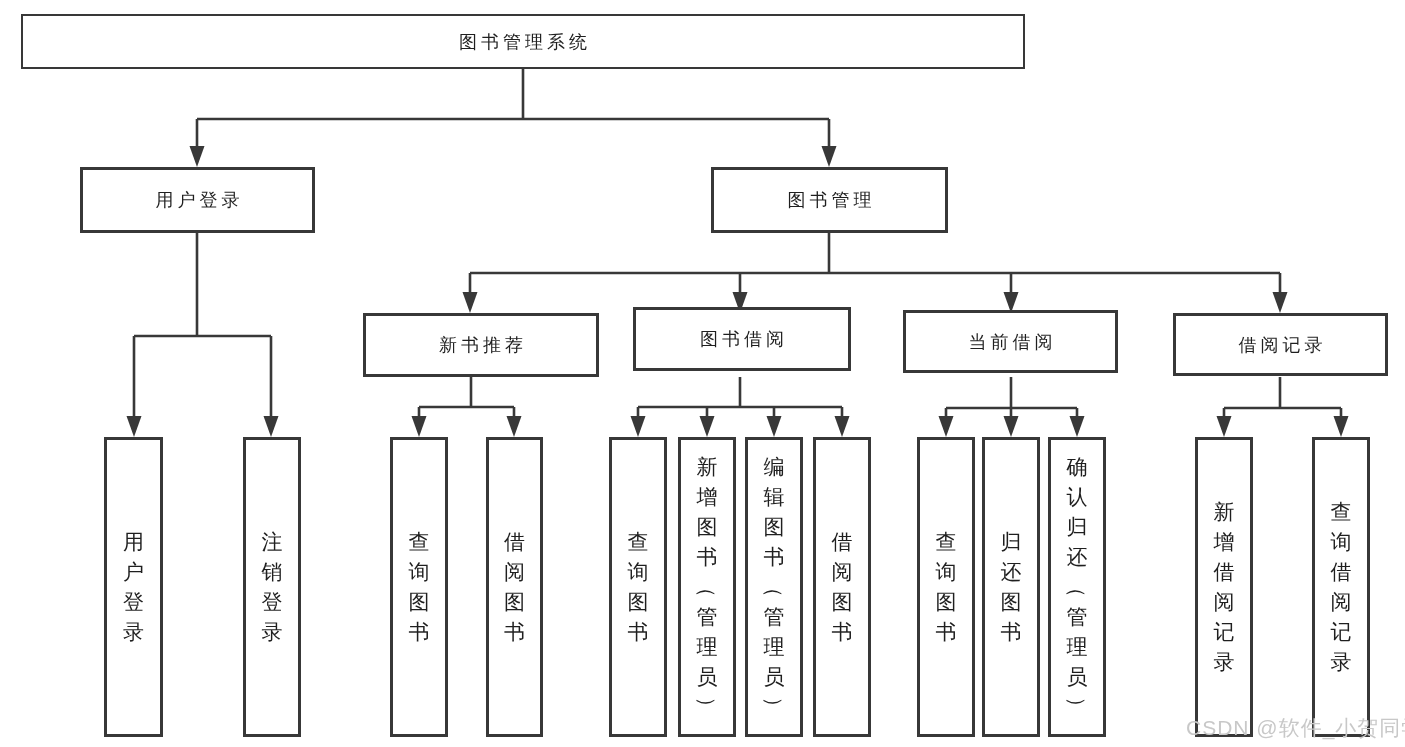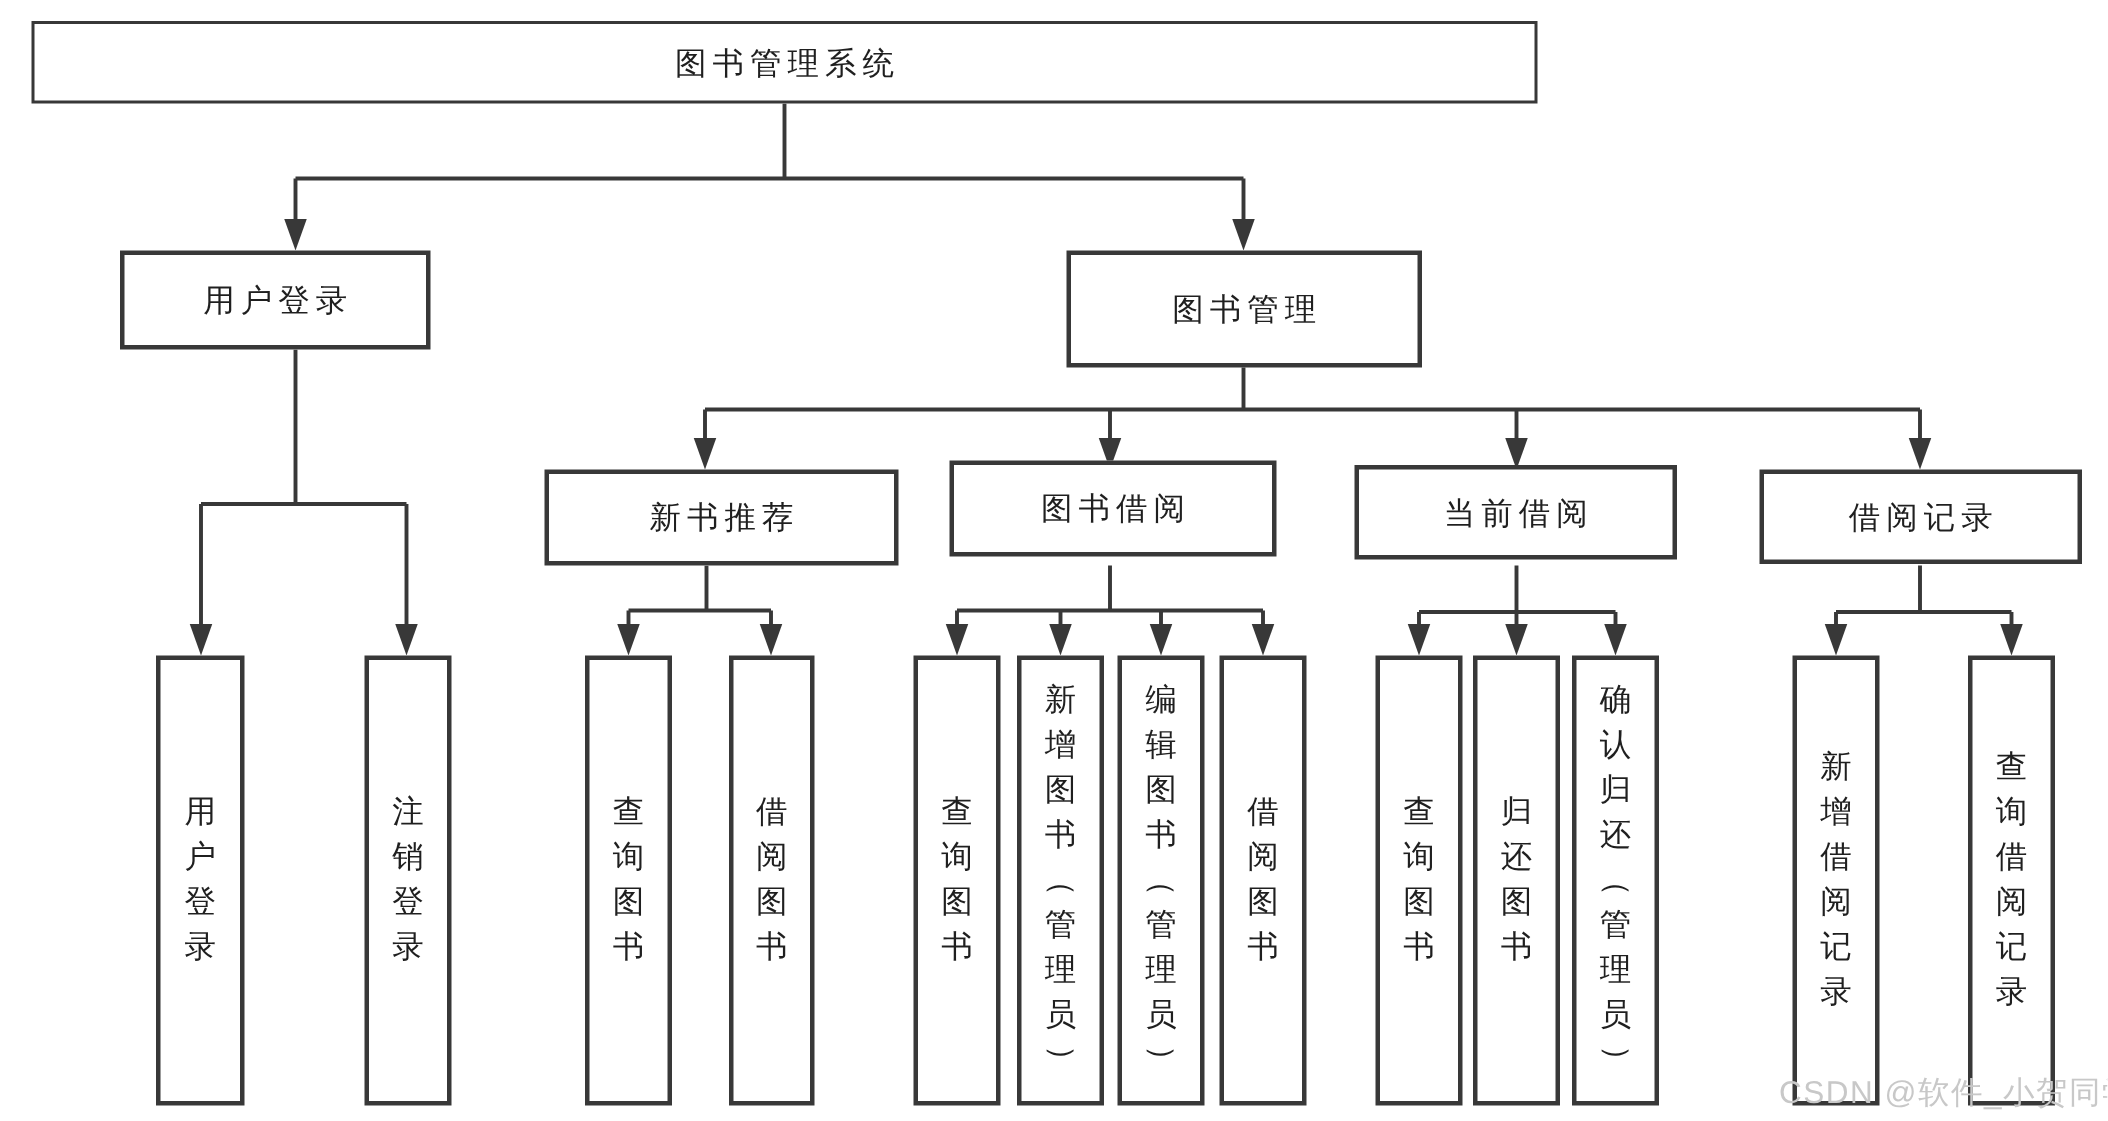--- a/index.html
+++ b/index.html
@@ -7,21 +7,21 @@
     position:relative;width:1405px;height:747px;background:#ffffff;
     font-family:"Liberation Sans","DejaVu Sans",sans-serif;
     overflow:hidden;color:#222;
   }
   svg.lines{position:absolute;left:0;top:0;z-index:1;}
   .box{
     position:absolute;background:#ffffff;border:3px solid #383838;
     box-sizing:border-box;display:flex;align-items:center;justify-content:center;
     z-index:2;color:#1f1f1f;
   }
-  .hlabel{font-size:21px;letter-spacing:4px;text-indent:4px;white-space:nowrap;}
+  .hlabel{font-size:18px;letter-spacing:4px;text-indent:4px;white-space:nowrap;}
   .leaf{flex-direction:column;}
   .vchar{display:block;height:30px;line-height:30px;width:100%;text-align:center;font-size:21px;}
   .vchar.paren{transform:rotate(90deg);}
   .watermark{
     position:absolute;left:1186px;top:714px;z-index:5;
     font-size:21px;color:#c8c8c8;white-space:nowrap;letter-spacing:1px;
   }
 </style>
 </head>
 <body>
@@ -55,22 +55,22 @@
         <polygon points="938.5,416 953.5,416 946,437"></polygon>
         <polygon points="1003.5,416 1018.5,416 1011,437"></polygon>
         <polygon points="1069.5,416 1084.5,416 1077,437"></polygon>
         <polygon points="1216.5,416 1231.5,416 1224,437"></polygon>
         <polygon points="1333.5,416 1348.5,416 1341,437"></polygon>
       </g>
   </svg>
 
   <div class="box hlabel" style="left:21px;top:14px;width:1004px;height:55px;border-width:2.5px;">图书管理系统</div>
 
-  <div class="box hlabel" style="left:80px;top:167px;width:207px;height:66px;">用户登录</div>
-  <div class="box hlabel" style="left:711px;top:167px;width:237px;height:78px;">图书管理</div>
+  <div class="box hlabel" style="left:80px;top:167px;width:235px;height:66px;">用户登录</div>
+  <div class="box hlabel" style="left:711px;top:167px;width:237px;height:66px;">图书管理</div>
 
   <div class="box hlabel" style="left:363px;top:313px;width:236px;height:64px;">新书推荐</div>
   <div class="box hlabel" style="left:633px;top:307px;width:218px;height:64px;">图书借阅</div>
   <div class="box hlabel" style="left:903px;top:310px;width:215px;height:63px;">当前借阅</div>
   <div class="box hlabel" style="left:1173px;top:313px;width:215px;height:63px;">借阅记录</div>
 
   <div class="box leaf vtext" style="left:104px;top:437px;width:59px;height:300px;">
       <span class="vchar">用</span>
       <span class="vchar">户</span>
       <span class="vchar">登</span>

